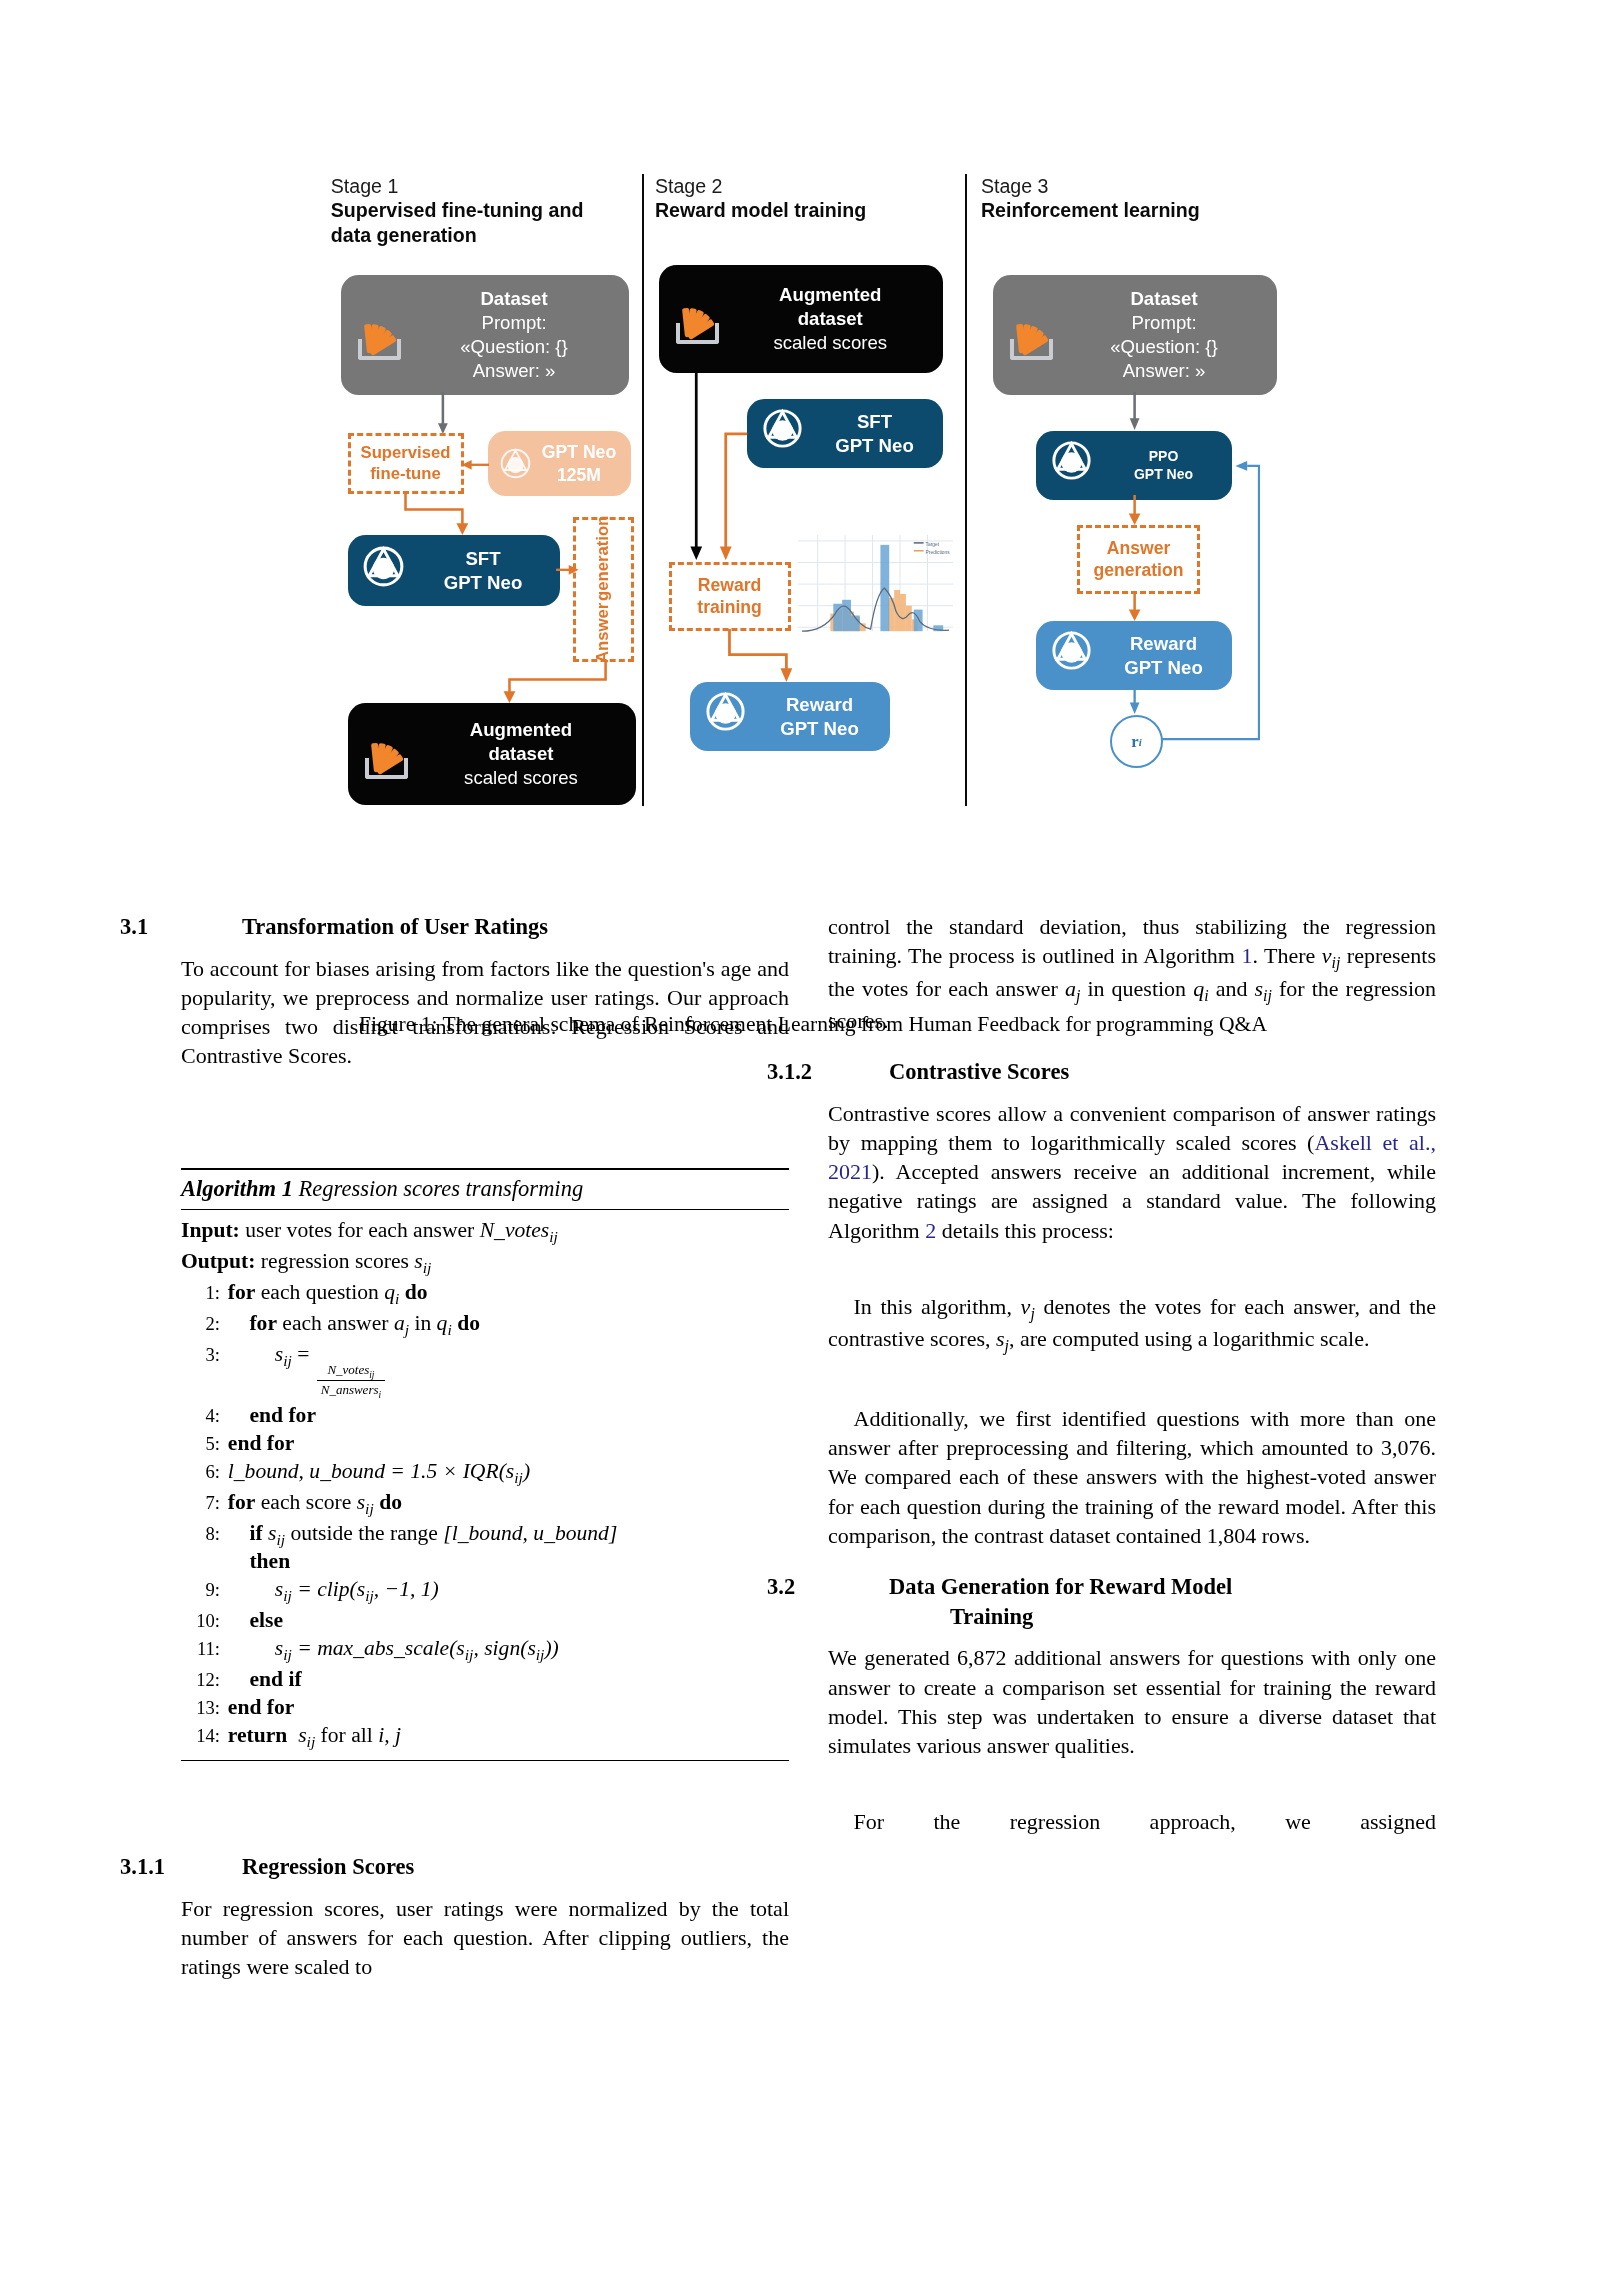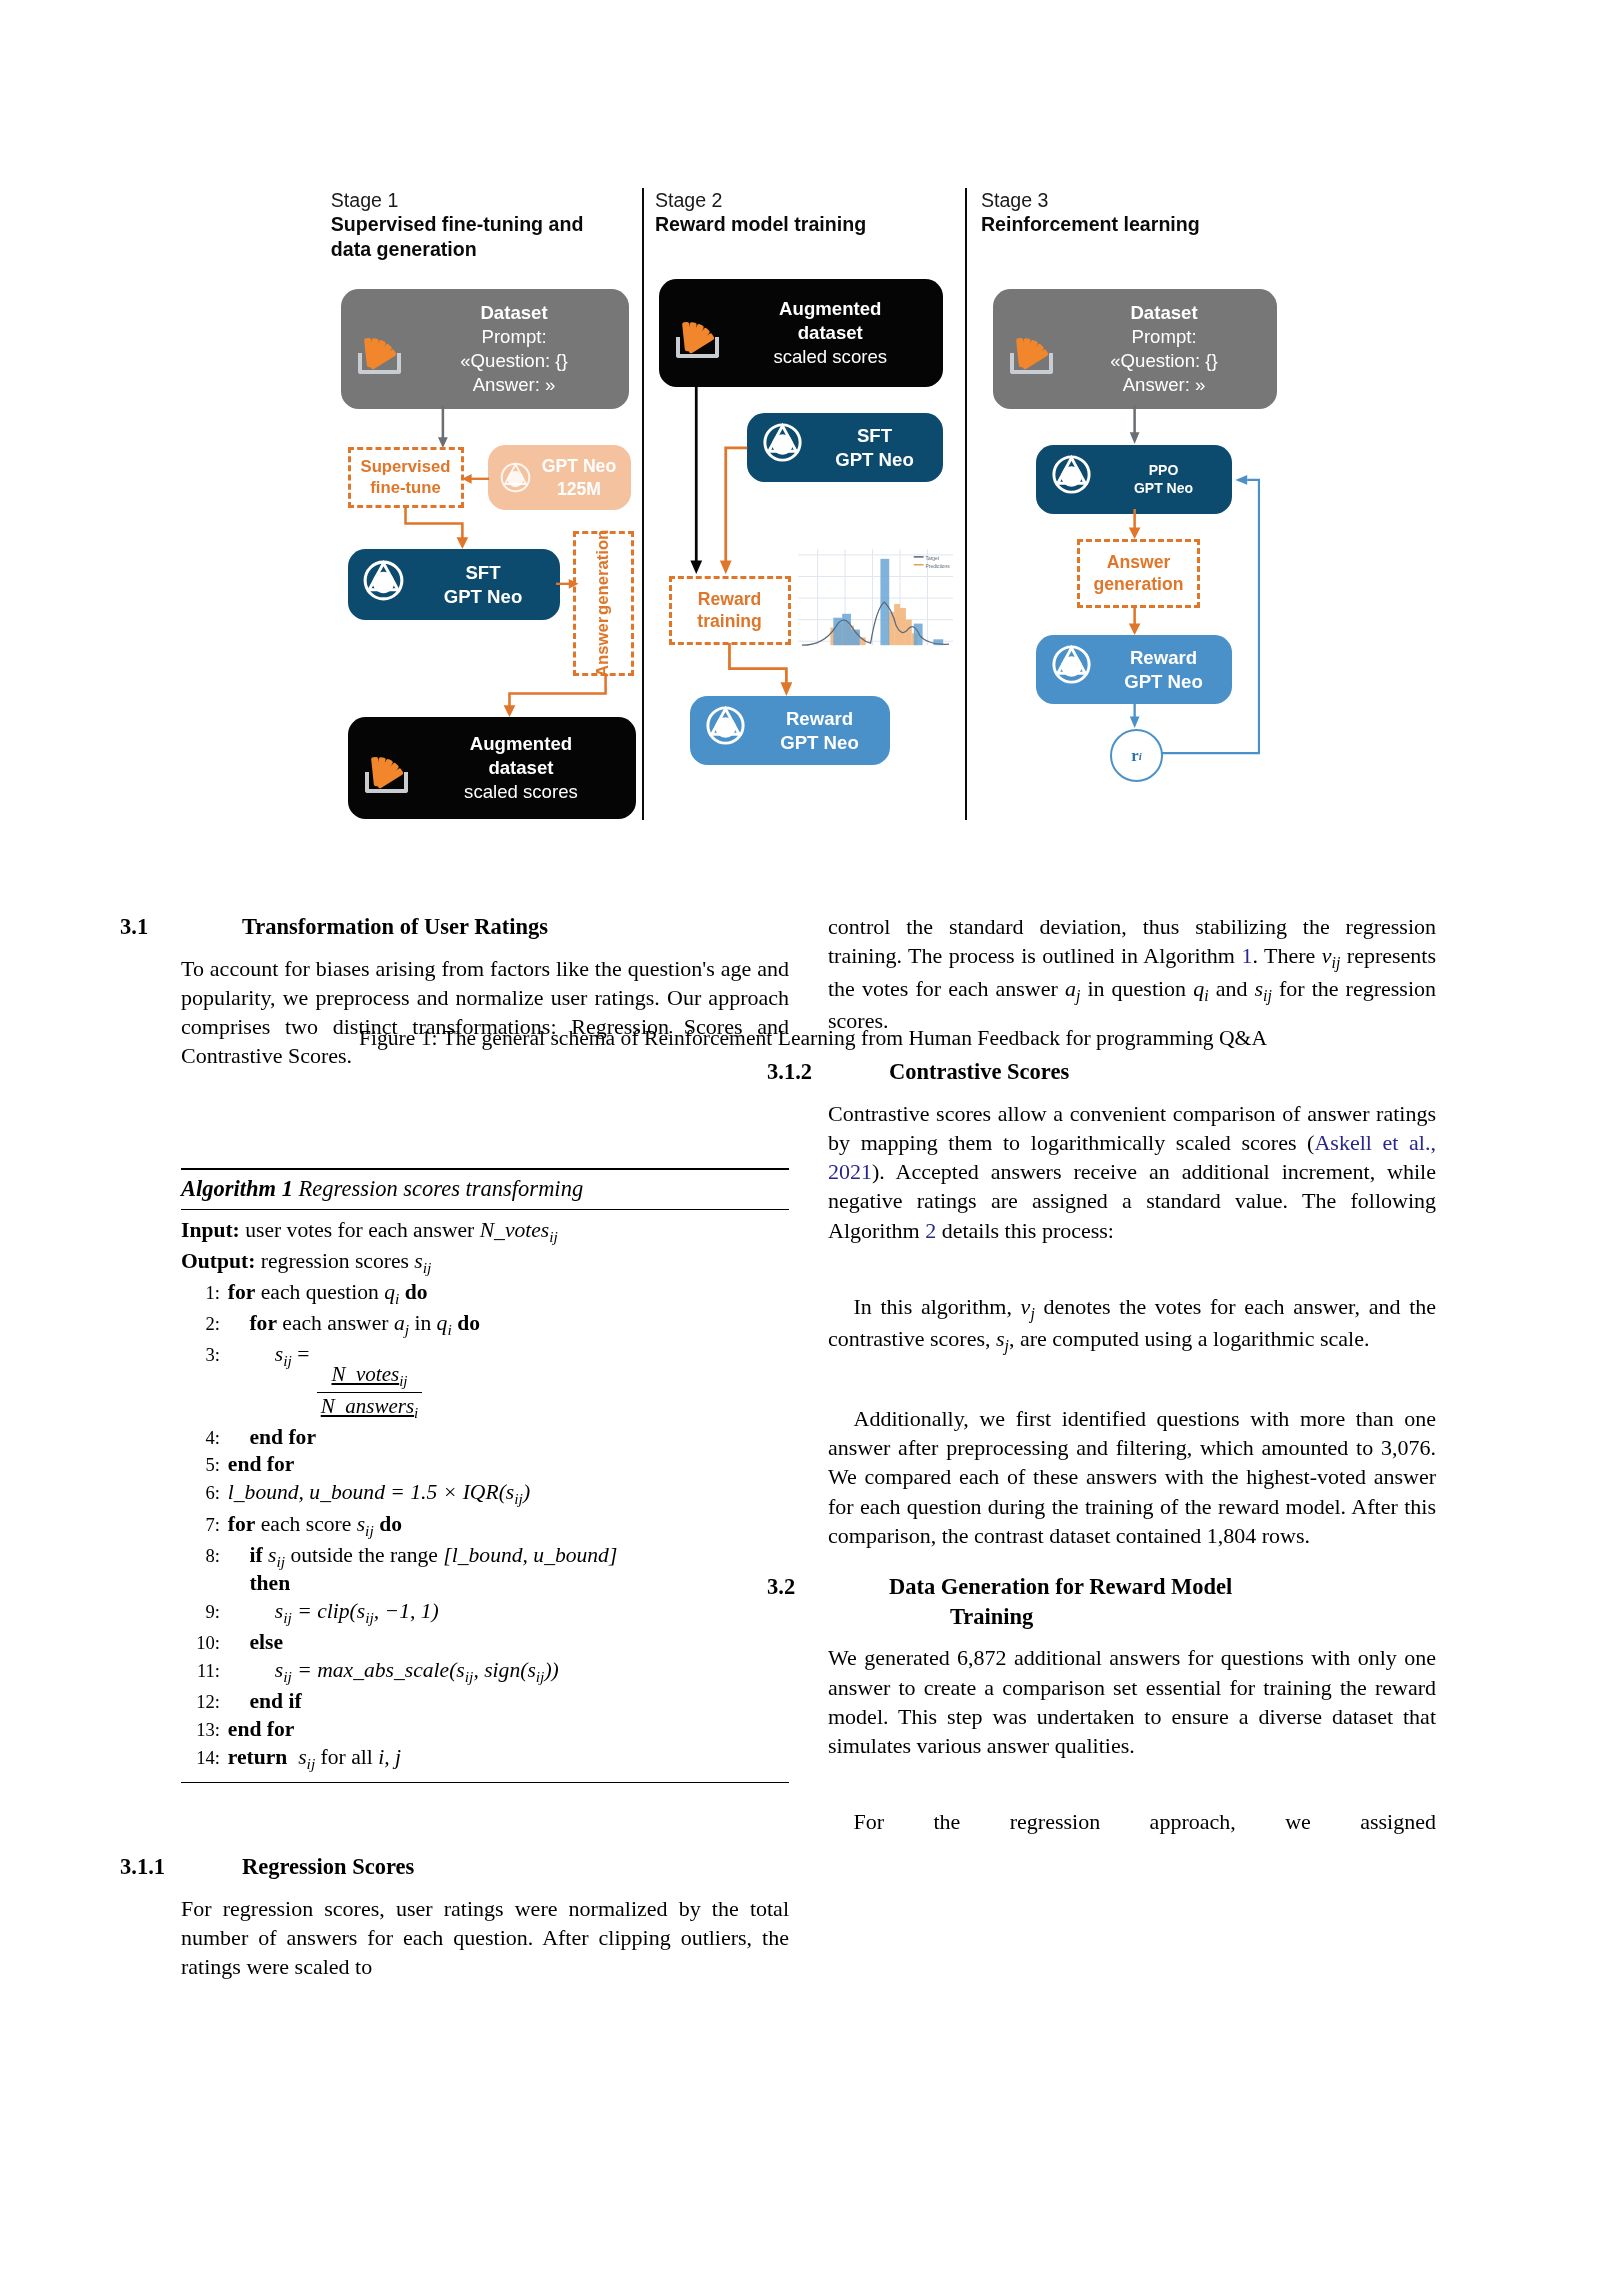--- a/index.html
+++ b/index.html
@@ -7,21 +7,21 @@
     width:1621px;height:2293px;background:#ffffff;
     font-family:"Liberation Serif", serif;
     color:#000;
     position:relative;
     overflow:hidden;
   }
   .page{position:absolute;inset:0;}
 
   
   #figure{
-    position:absolute;left:323px;top:188px;width:980px;height:637px;
+    position:absolute;left:323px;top:174px;width:980px;height:637px;
     font-family:"Liberation Sans", sans-serif;
   }
   .fig-col{position:absolute;top:0;height:637px;}
   .col-div{position:absolute;top:0;width:2px;height:632px;background:#0a0a0a;}
   .stage-kicker{font-size:19.6px;color:#1a1a1a;line-height:1.25;font-weight:400;}
   .stage-title{font-size:19.6px;color:#0a0a0a;line-height:1.25;font-weight:bold;}
 
   .nodebox{
     position:absolute;border-radius:17.6px;
     display:flex;align-items:center;box-sizing:border-box;
@@ -98,21 +98,21 @@
   #algo .abody{padding-top:4.9px;padding-bottom:5.9px;}
   .io{margin:2.9px 0 2.9px 0;}
   .io b{font-weight:bold;}
   .ln{display:flex;align-items:flex-start;margin:2.9px 0;}
   .ln .n{width:39px;text-align:right;flex:0 0 39px;font-size:18.6px;padding-right:7.8px;padding-top:2px;}
   .ln .c{flex:1;}
   .i1{padding-left:21.6px;}
   .i2{padding-left:47px;}
   b.kw{font-weight:bold;}
   .frac{display:inline-flex;flex-direction:column;vertical-align:-0.95em;
-        text-align:center;font-size:21px;margin:0 2px;text-decoration:underline;}
+        text-align:center;font-size:13px;margin:0 2px;}
   .frac .top{padding:0 3.9px 1px 3.9px;}
   .frac .bot{border-top:1.2px solid #000;padding:1px 3.9px 0 3.9px;}
 </style>
 </head>
 <body>
 
 <div class="page">
 
   <div id="figure">
 

